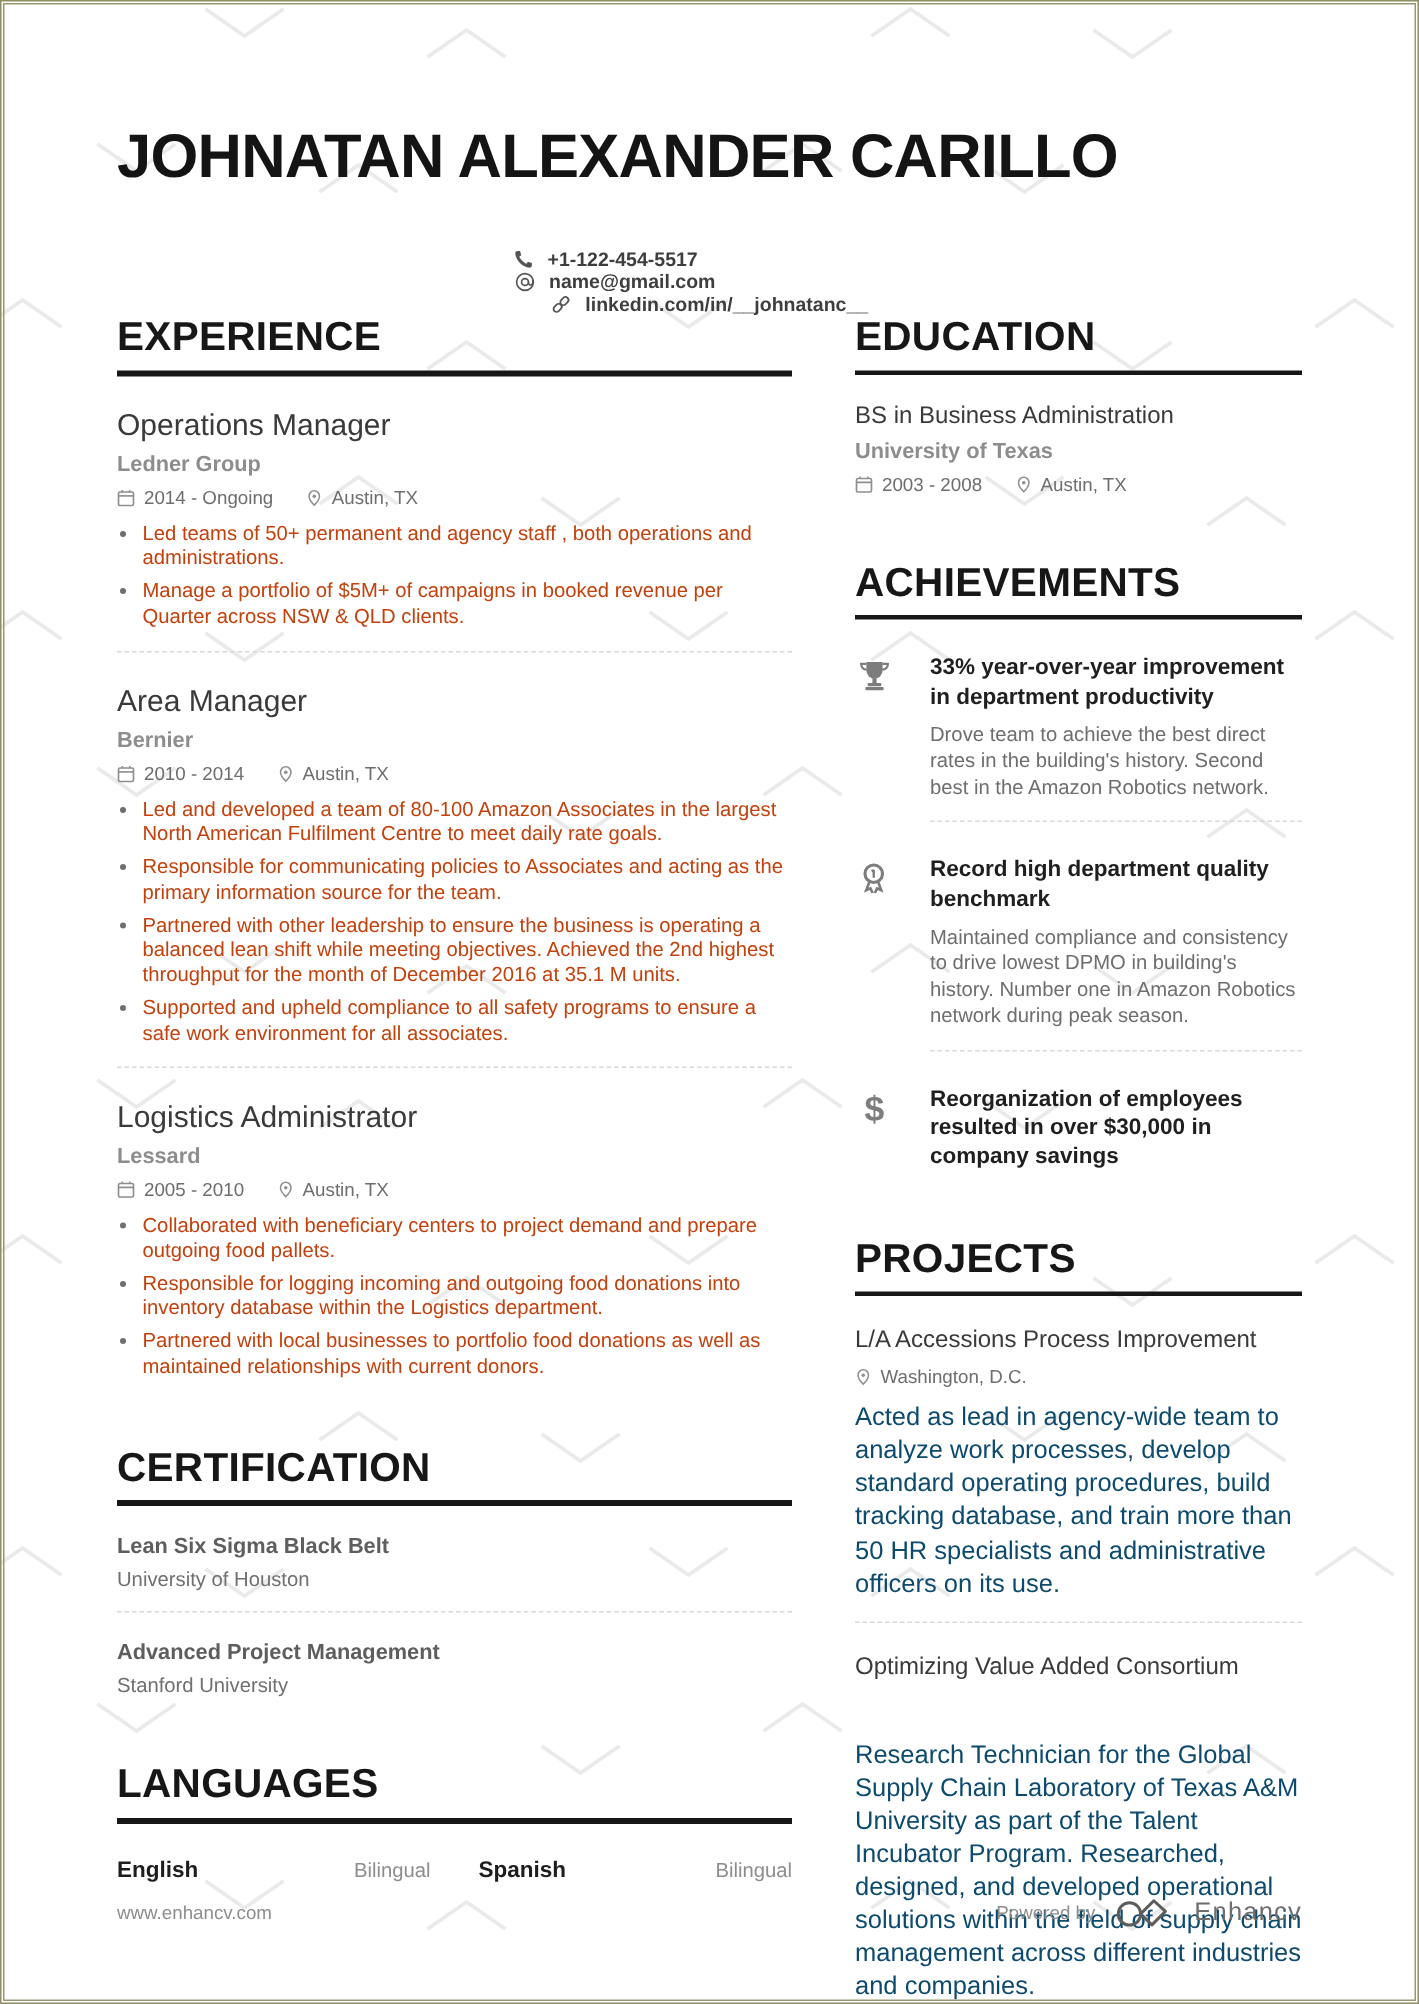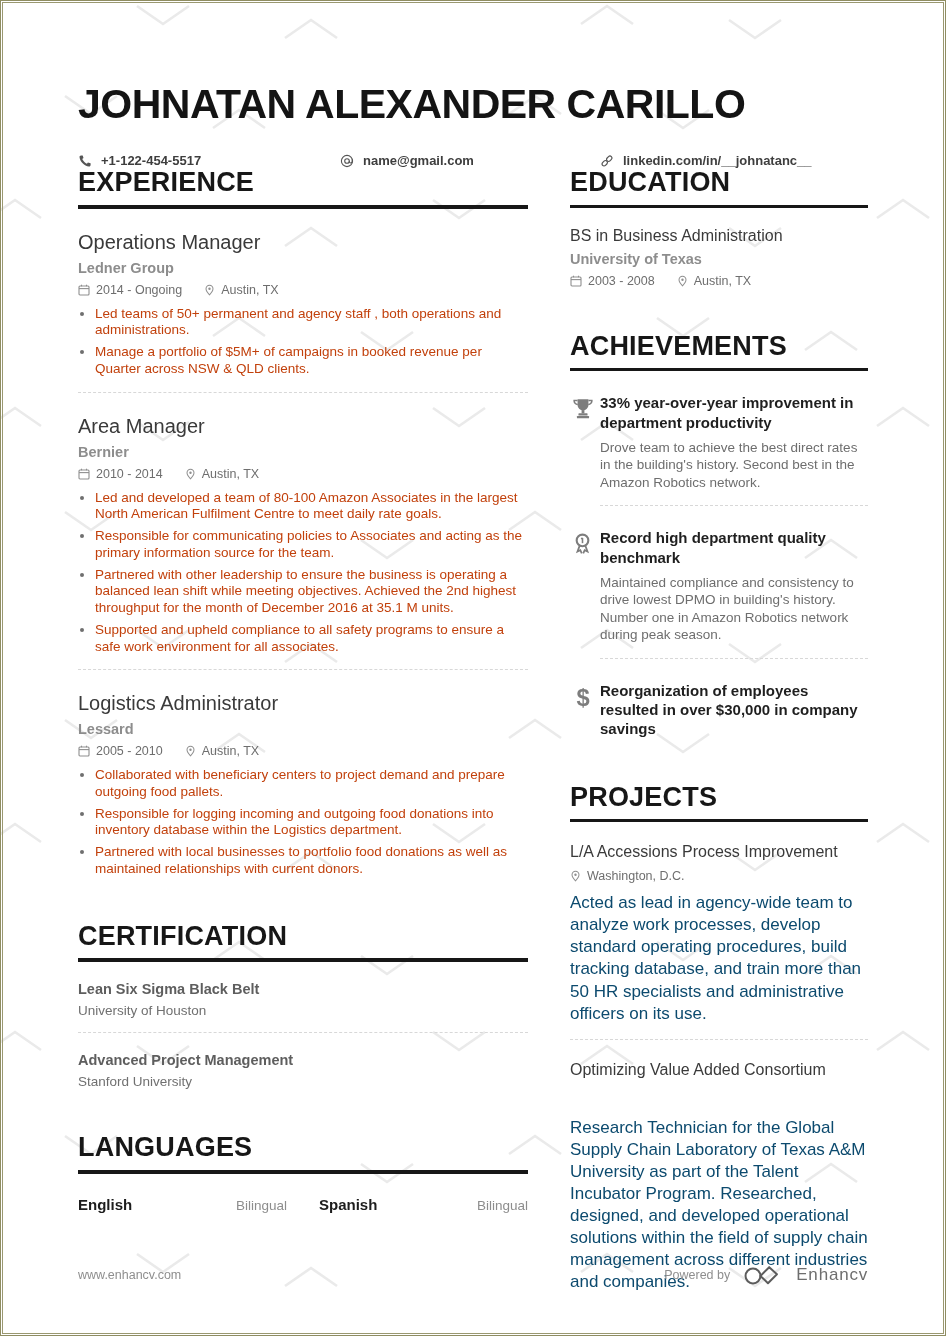--- a/index.html
+++ b/index.html
@@ -16,21 +16,21 @@
 
   .watermark{position:absolute;inset:0;z-index:0;overflow:hidden;}
   .watermark svg{position:absolute;}
 
   .content{position:relative;z-index:1;padding:84px 78px 0 78px;}
 
   .name{
     margin:0;font-size:41px;font-weight:900;color:#141414;
     letter-spacing:-0.5px;line-height:1.0;white-space:nowrap;
   }
-  .contact-row{display:flex;align-items:center;margin-top:28px;}
+  .contact-row{display:flex;align-items:center;margin-top:40px;flex-direction:column;}
   .contact-item{display:flex;align-items:center;gap:9px;font-size:13px;font-weight:700;color:#3e3e3e;}
   .contact-item .cicon{color:#555;display:flex;align-items:center;}
   .c-phone{width:262px;}
   .c-email{width:260px;}
 
   .columns{display:flex;gap:42px;}
   .col-left{width:450px;flex:none;}
   .col-right{width:298px;flex:none;}
 
   .section{margin-top:0;}
@@ -60,21 +60,21 @@
   .cert-name{font-size:14.5px;font-weight:700;color:#5e5e5e;}
   .cert-org{font-size:13.5px;color:#707070;margin-top:6px;}
 
   .lang-row{display:flex;gap:32px;margin-top:22px;}
   .lang{flex:1;display:flex;justify-content:space-between;align-items:baseline;}
   .lang-name{font-size:15px;font-weight:700;color:#1d1d1d;}
   .lang-level{font-size:13.5px;color:#8d8d8d;}
 
   .edu-block{margin-top:18px;}
 
-  .ach{display:flex;gap:0;margin-top:22px;}
+  .ach{display:flex;gap:20px;margin-top:22px;}
   .ach-iconcol{width:30px;flex:none;color:#7d7d7d;padding-top:3px;}
   .ach-title{font-size:15px;font-weight:700;color:#1f1f1f;line-height:1.28;margin:0;}
   .ach-desc{font-size:13.5px;color:#6e6e6e;line-height:1.3;margin-top:7px;}
   .ach-desc:empty{display:none;}
 
   .proj{margin-top:20px;}
   .proj-desc{font-size:17px;color:#0c4a6e;line-height:1.3;margin-top:9px;}
   .proj-gap{height:28px;}
 
   .footer{

